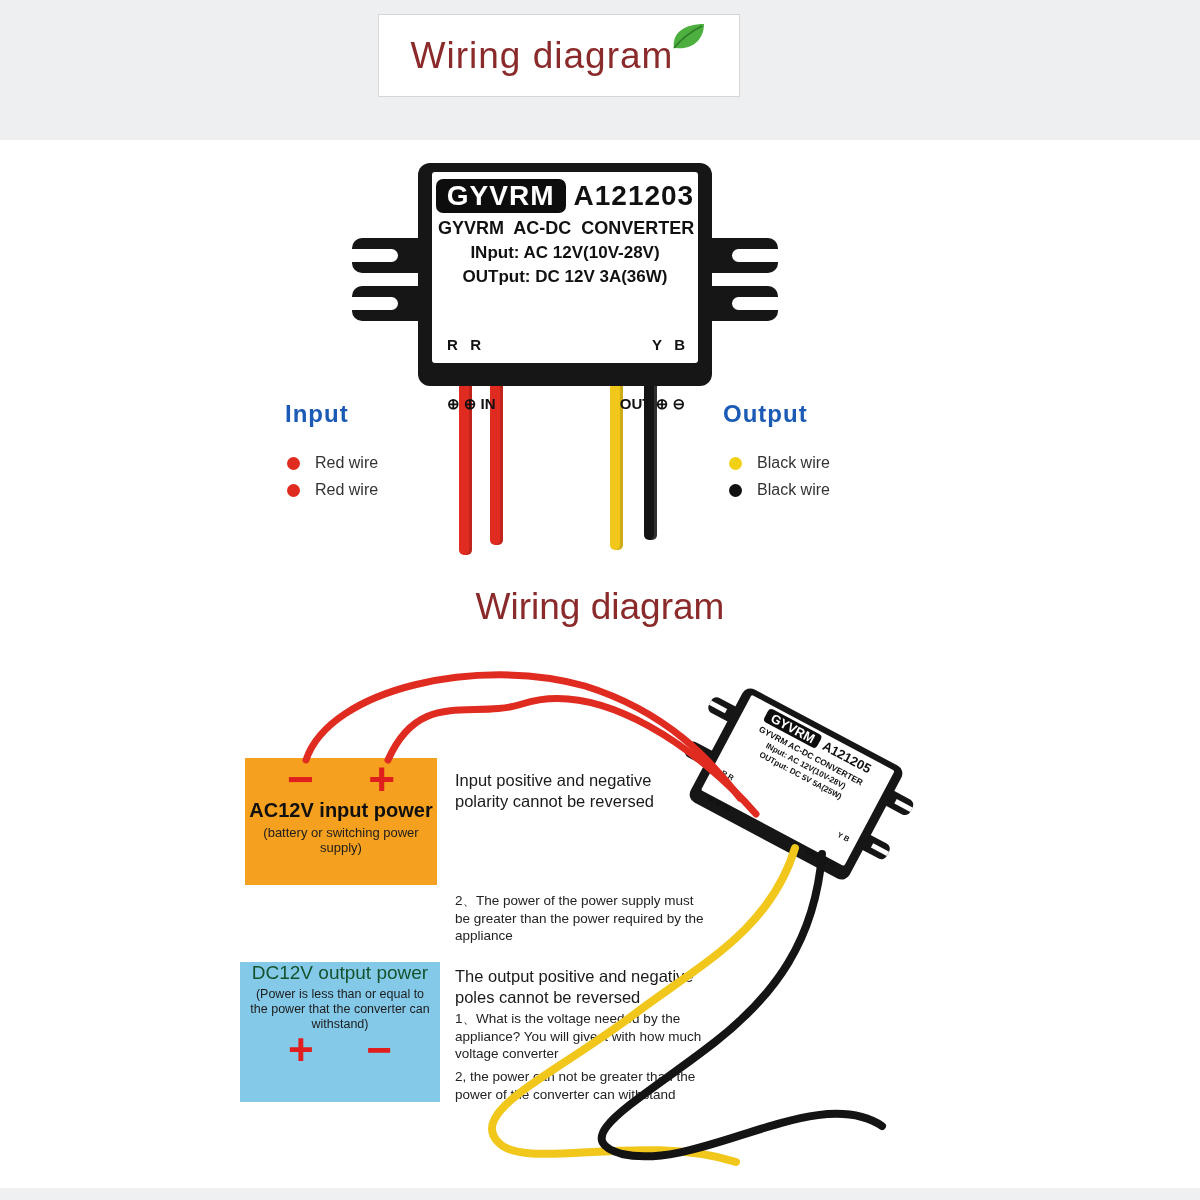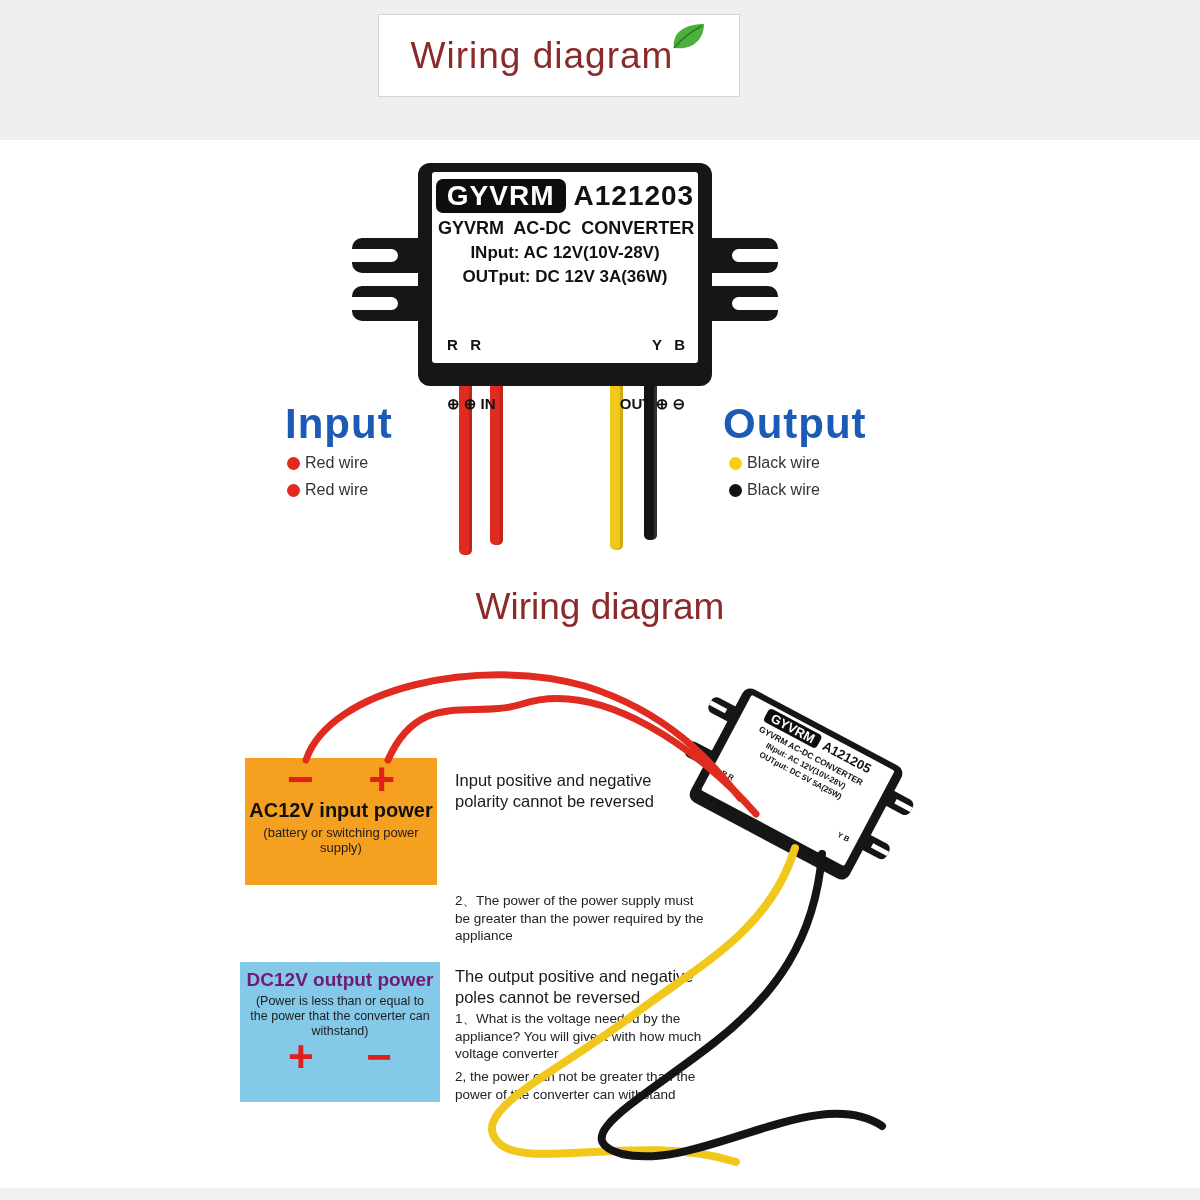--- a/index.html
+++ b/index.html
@@ -39,43 +39,43 @@
   .tcol.right { text-align:right; padding-right:2px; white-space:pre; }
 
   
   .wire { position:absolute; width:13px; border-radius:0 0 5px 5px; z-index:0;
           box-shadow: inset -3px 0 0 rgba(0,0,0,.14); }
   .wire.red1   { left:459px; top:384px; height:171px; background:#e02b20; }
   .wire.red2   { left:490px; top:384px; height:161px; background:#e02b20; }
   .wire.yellow { left:610px; top:384px; height:166px; background:#f2c71c; }
   .wire.black  { left:644px; top:384px; height:156px; background:#141414; box-shadow:inset -3px 0 0 rgba(255,255,255,.12); }
 
-  .io-label { position:absolute; font-size:42px; font-weight:bold; color:#1b5bb5; letter-spacing:1px; }
+  .io-label { position:absolute; font-size:24px; font-weight:bold; color:#1b5bb5; letter-spacing:1px; }
   .io-label.in  { left:285px; top:400px; }
   .io-label.out { left:723px; top:400px;text-align:center; }
 
-  .legend-item { position:absolute; display:flex; align-items:center; gap:5px; font-size:16px; color:#333; }
+  .legend-item { position:absolute; display:flex; align-items:center; gap:15px; font-size:16px; color:#333; }
   .dot { width:13px; height:13px; border-radius:50%; flex:none; }
   .dot.red { background:#e02b20; } .dot.yellow { background:#f2d013; } .dot.black { background:#111; }
 
   
   .bottom { position:absolute; left:0; top:570px; width:1200px; height:630px; }
   .b-title { position:absolute; left:0; right:0; top:16px; text-align:center; font-size:37px; color:#8a2a2a; }
   .b-sub   { position:absolute; left:0; right:0; top:68px; text-align:center; font-size:22px; color:#3a3a3a; }
 
   .acbox { position:absolute; left:245px; top:188px; width:192px; height:127px; background:#f5a01e;
            text-align:center; z-index:2; }
   .signrow { display:flex; justify-content:space-between; padding:0 42px; font-size:46px; font-weight:bold;
              color:#e01e1e; line-height:38px; margin-top:2px; }
   .acbox .bt { font-size:20px; font-weight:bold; color:#101010; margin-top:1px; }
   .acbox .bs { font-size:13px; color:#1c1c1c; margin-top:4px; padding:0 16px; line-height:1.15; }
 
   .dcbox { position:absolute; left:240px; top:392px; width:200px; height:140px; background:#85c9e9;
            text-align:center; z-index:2; }
-  .dcbox .bt { font-size:19px; font-weight:bold; color:#701a75; margin-top:7px; }
+  .dcbox .bt { font-size:19px; font-weight:normal; color:#14532d; }
   .dcbox .bs { font-size:12.5px; color:#1c1c1c; margin-top:3px; padding:0 10px; line-height:1.2; }
   .dcbox .signrow { margin-top:1px; line-height:34px; padding:0 48px; font-size:44px; }
 
   .note { position:absolute; left:455px; color:#1a1a1a; z-index:2; }
   .note.h { font-size:16.5px; line-height:1.28; width:254px; }
   .note.i { font-size:13.5px; line-height:1.3; width:250px; color:#222; }
   .note.h1 { top:200px; } .note.i1 { top:250px; } .note.i2 { top:322px; }
   .note.h2 { top:396px; } .note.i3 { top:440px; } .note.i4 { top:498px; }
 
   

